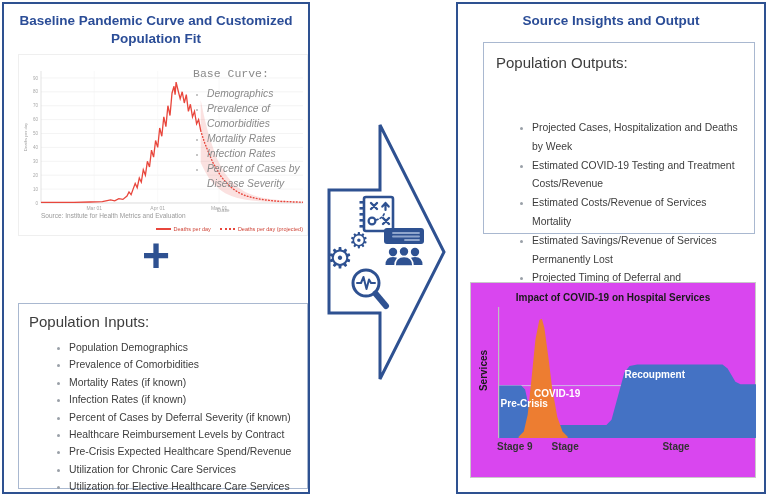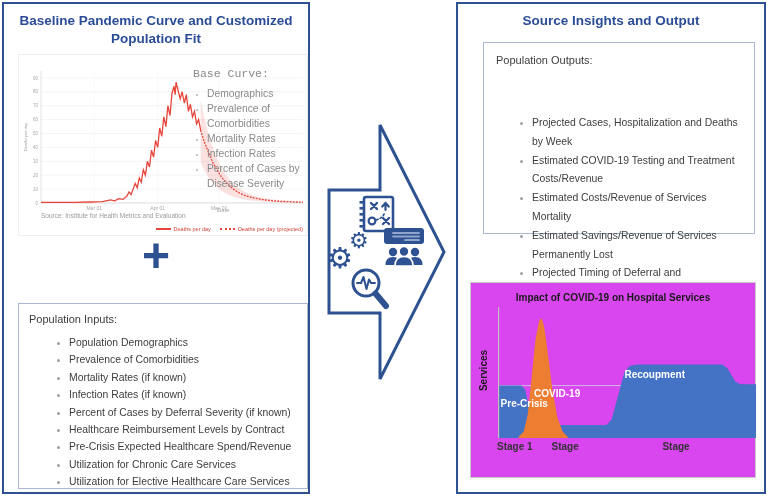--- a/index.html
+++ b/index.html
@@ -14,41 +14,41 @@
   .panel-title { margin:8px auto 0; text-align:center; color:#2b4d97;
                  font-size:13.5px; font-weight:700; line-height:1.35; }
   .panel-left .panel-title { width:276px; }
 
   
   .chart-box { position:absolute; left:14px; top:50px; width:290px; height:182px;
                border:1px solid #efefef; background:#fff; }
   .chart-box svg.plot { position:absolute; left:2px; top:10px; }
   .overlay { position:absolute; left:174px; top:12px; width:112px; color:#8a8a8a; }
   .overlay-title { font-size:11.5px; margin-bottom:7px;font-family:Liberation Mono, monospace; }
-  .overlay ul { list-style:disc outside; padding-left:14px; }
+  .overlay ul { list-style:disc outside; padding-left:14px;font-style:italic; }
   .overlay li { font-size:10.3px; line-height:1.45; }
   .overlay li::marker { color:#b3b3b3; font-size:8px; }
   .source-note { position:absolute; left:22px; bottom:16px; font-size:6.5px; color:#9a9a9a; }
   .xaxis-name { position:absolute; left:198px; bottom:22px; width:40px;
                 font-size:6px; color:#a8a8a8; }
   .legend { position:absolute; right:4px; bottom:3px; display:flex; gap:9px; align-items:center; }
   .legend .item { display:flex; gap:3px; align-items:center; }
   .legend .lbl { font-size:5.5px; color:#cf4437; }
   .sample { width:15px; height:0; border-top:2px solid #e8463c; display:inline-block; }
   .sample.dotted { border-top-style:dotted; }
 
   
   .plus { position:absolute; left:0; top:228px; width:100%; text-align:center;
           color:#2e5191; font-size:48px; font-weight:700; line-height:1; }
 
   
   .list-box { position:absolute; border:1px solid #a9b8d0; background:#fff; padding:9px 10px; }
   .inputs-box { left:14px; top:299px; width:290px; height:186px; }
   .outputs-box { left:25px; top:38px; width:272px; height:192px; padding:11px 12px; }
-  .list-box .box-title { font-size:11px; color:#3d3d3d; }
+  .list-box .box-title { font-size:15px; color:#3d3d3d; }
   .inputs-box .box-title { margin-bottom:9px; }
   .outputs-box .box-title { margin-bottom:12px; }
   .list-box ul { list-style:disc outside; padding-left:40px; }
   .outputs-box ul { padding-left:36px; padding-right:2px;margin-top:48px; }
   .list-box li { font-size:10.4px; color:#3d3d3d; }
   .inputs-box li { line-height:17.4px; }
   .outputs-box li { line-height:18.8px; }
   .list-box li::marker { color:#9aa0a8; font-size:9px; }
 
   
@@ -243,19 +243,19 @@
             <path d="M20.6,129.7 L25.8,124.5 L29.7,107.4 L33.5,72.0 L37.4,32.8 L41.3,13.1 L43.9,11.8 L46.4,21.0 L50.3,49.8 L54.2,81.2 L59.3,110.0 L64.5,124.5 L69.7,129.7 L69.7,131 L20.6,131 Z" fill="#ed7d31"></path>
           </g>
         <line x1="0.6" y1="0" x2="0.6" y2="131" stroke="#bfbfbf" stroke-width="1.2"></line>
       </svg>
       <div class="plot-overlay" id="rc-labels">
           <div class="area-label" style="left: 2.58px; bottom: 28.82px; color: rgb(255, 255, 255);">Pre-Crisis</div>
           <div class="area-label" style="left: 36.12px; bottom: 39.3px; color: rgb(255, 255, 255);">COVID-19</div>
           <div class="area-label" style="left: 126.42px; bottom: 57.64px; color: rgb(255, 255, 255);">Recoupment</div>
         </div>
       <div class="xticks2" id="rc-xticks">
-          <div class="xtick2" style="left: 16.77px;">Stage 1</div>
+          <div class="xtick2" style="left: 16.77px;">Stage 9</div>
           <div class="xtick2" style="left: 67.08px;">Stage</div>
           <div class="xtick2" style="left: 178.02px;">Stage</div>
         </div>
     </div>
   </section>
 </div>
 
 </body></html>

